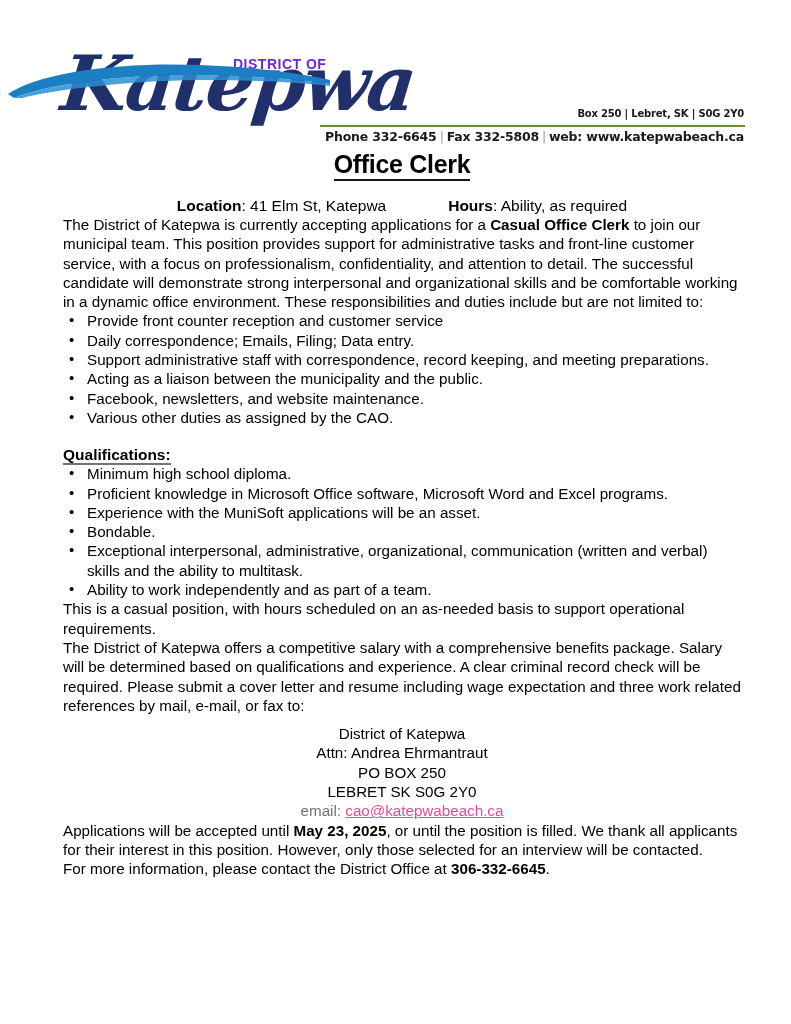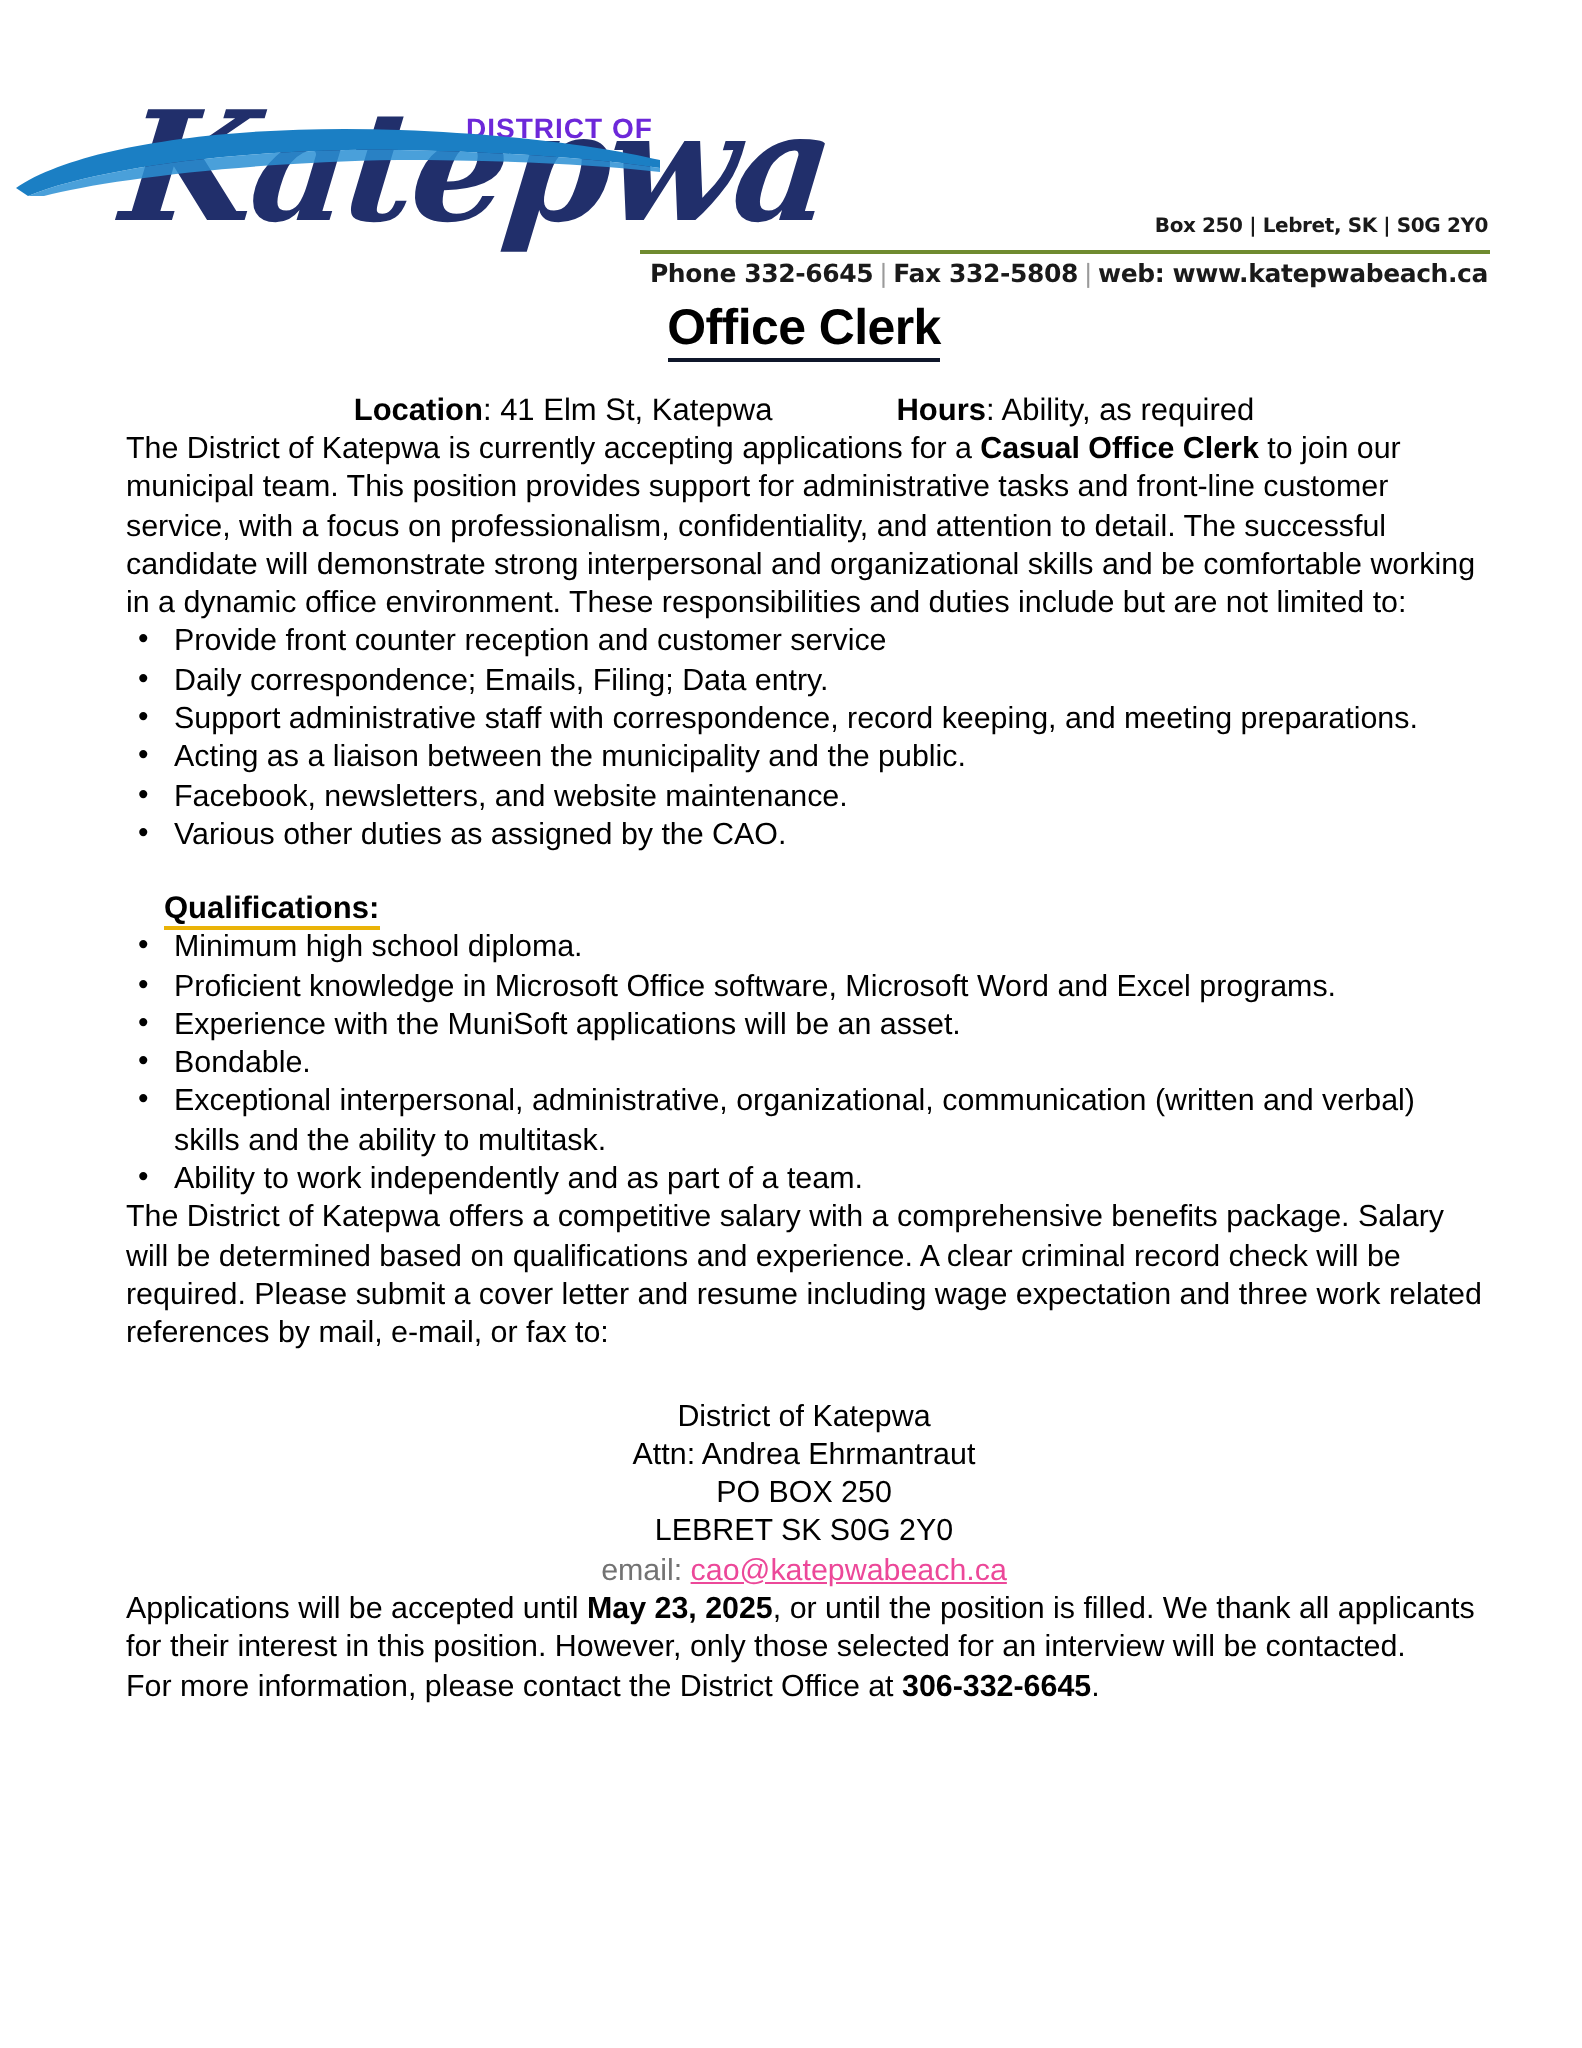--- a/index.html
+++ b/index.html
@@ -169,30 +169,29 @@
   .list-quals li { padding-left: 27px; }
   .list-quals li::before { left: 7px; }
 
   h2.section-head {
     font-size: 15.5px;
     font-weight: 700;
     margin: 19px 0 0 0;
     display: block;
   }
   h2.section-head span {
-    border-bottom: 2px solid #eab308;
+    border-bottom: 2px solid #737373;
     padding-bottom: 0px;
-    margin-left: 19px;
   }
 
   .address-block {
     text-align: center;
     font-size: 15.2px;
     line-height: 19.3px;
-    margin-top: 22px;
+    margin-top: 9px;
   }
   .address-block .email-line .label { color: #737373; }
   .email-link {
     color: #ec4899;
     text-decoration: underline;
     text-align: center;
   }
 
   b.strong { font-weight: 700; }
 </style>
@@ -251,20 +250,21 @@
 
     <ul class="bullets list-quals">
       <li>Minimum high school diploma.</li>
       <li>Proficient knowledge in Microsoft Office software, Microsoft Word and Excel programs.</li>
       <li>Experience with the MuniSoft applications will be an asset.</li>
       <li>Bondable.</li>
       <li>Exceptional interpersonal, administrative, organizational, communication (written and verbal) skills and the ability to multitask.</li>
       <li>Ability to work independently and as part of a team.</li>
     </ul>
 
+    <p class="para para-casual">This is a casual position, with hours scheduled on an as-needed basis to support operational requirements.</p>
 
     <p class="para para-salary">The District of Katepwa offers a competitive salary with a comprehensive benefits package. Salary will be determined based on qualifications and experience. A clear criminal record check will be required. Please submit a cover letter and resume including wage expectation and three work related references by mail, e-mail, or fax to:</p>
 
     <div class="address-block">
       <div>District of Katepwa</div>
       <div>Attn: Andrea Ehrmantraut</div>
       <div>PO BOX 250</div>
       <div>LEBRET SK  S0G 2Y0</div>
       <div class="email-line"><span class="label">email: </span><a class="email-link" href="#">cao@katepwabeach.ca</a></div>
     </div>

